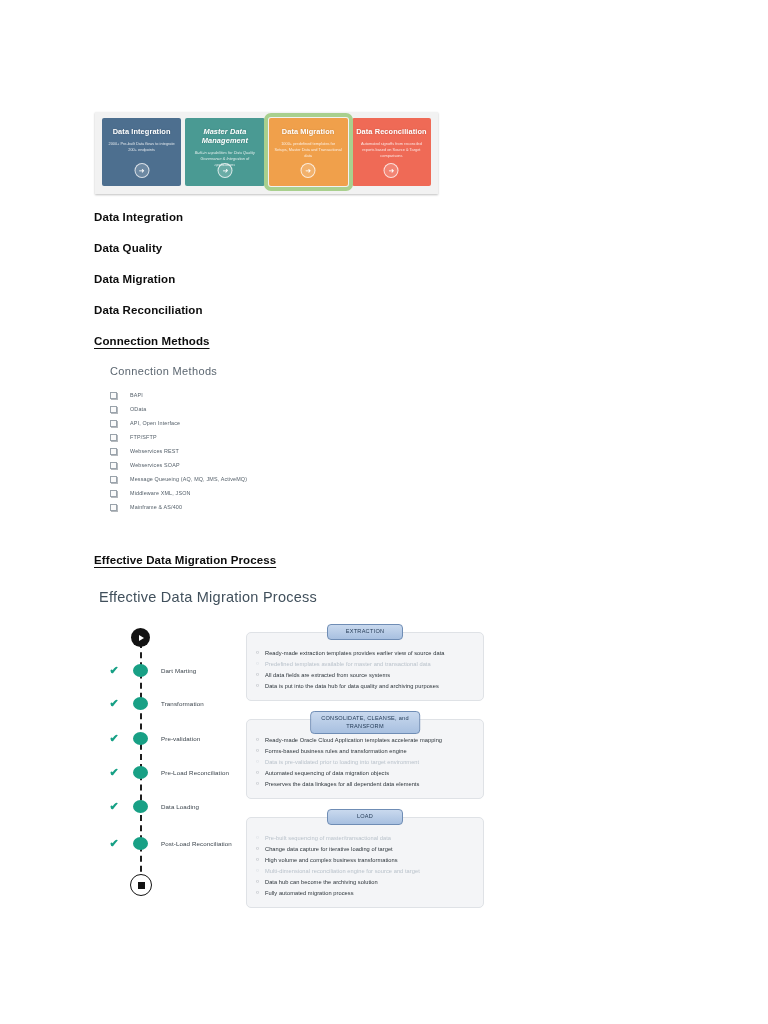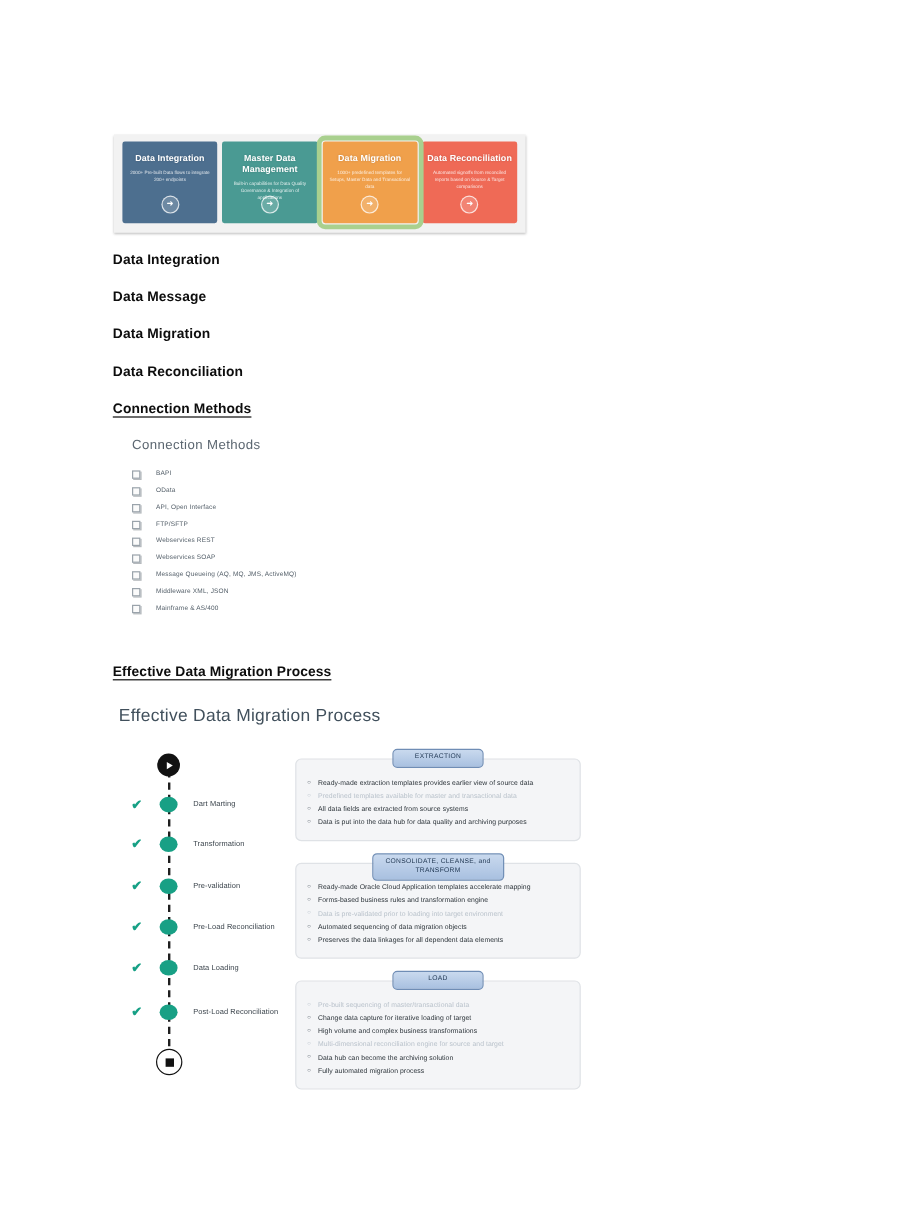--- a/index.html
+++ b/index.html
@@ -289,40 +289,40 @@
 </style>
 </head>
 <body>
 
 <div id="card-strip">
     <div class="cap-card" style="background: rgb(77, 111, 143);">
       <div class="cap-title">Data Integration</div>
       <div class="cap-desc">2000+ Pre-built Data flows to integrate 200+ endpoints</div>
       <div class="cap-arrow">➜</div>
     </div>
-    <div class="cap-card" style="background: rgb(74, 154, 147);">
+    <div class="cap-card" style="background: rgb(74, 154, 147); font-style: italic;">
       <div class="cap-title">Master Data Management</div>
       <div class="cap-desc">Built-in capabilities for Data Quality Governance &amp; Integration of applications</div>
       <div class="cap-arrow">➜</div>
     </div>
     <div class="cap-card selected" style="background: rgb(240, 160, 75);">
       <div class="cap-title">Data Migration</div>
       <div class="cap-desc">1000+ predefined templates for Setups, Master Data and Transactional data</div>
       <div class="cap-arrow">➜</div>
     </div>
     <div class="cap-card" style="background: rgb(239, 106, 86);">
       <div class="cap-title">Data Reconciliation</div>
       <div class="cap-desc">Automated signoffs from reconciled reports based on Source &amp; Target comparisons</div>
       <div class="cap-arrow">➜</div>
     </div>
   </div>
 
 <div id="doc-lines">
     <div class="doc-line" style="top: 211px;">Data Integration</div>
-    <div class="doc-line" style="top: 242px;">Data Message</div>
+    <div class="doc-line" style="top: 242px;">Data Quality</div>
     <div class="doc-line" style="top: 273px;">Data Migration</div>
     <div class="doc-line" style="top: 304px;">Data Reconciliation</div>
     <div class="doc-line underlined" style="top: 335px;">Connection Methods</div>
   </div>
 
 <div id="conn-block">
   <div id="conn-heading">Connection Methods</div>
   <div id="conn-list">
       <div class="conn-row">
         <span class="conn-box"></span>

